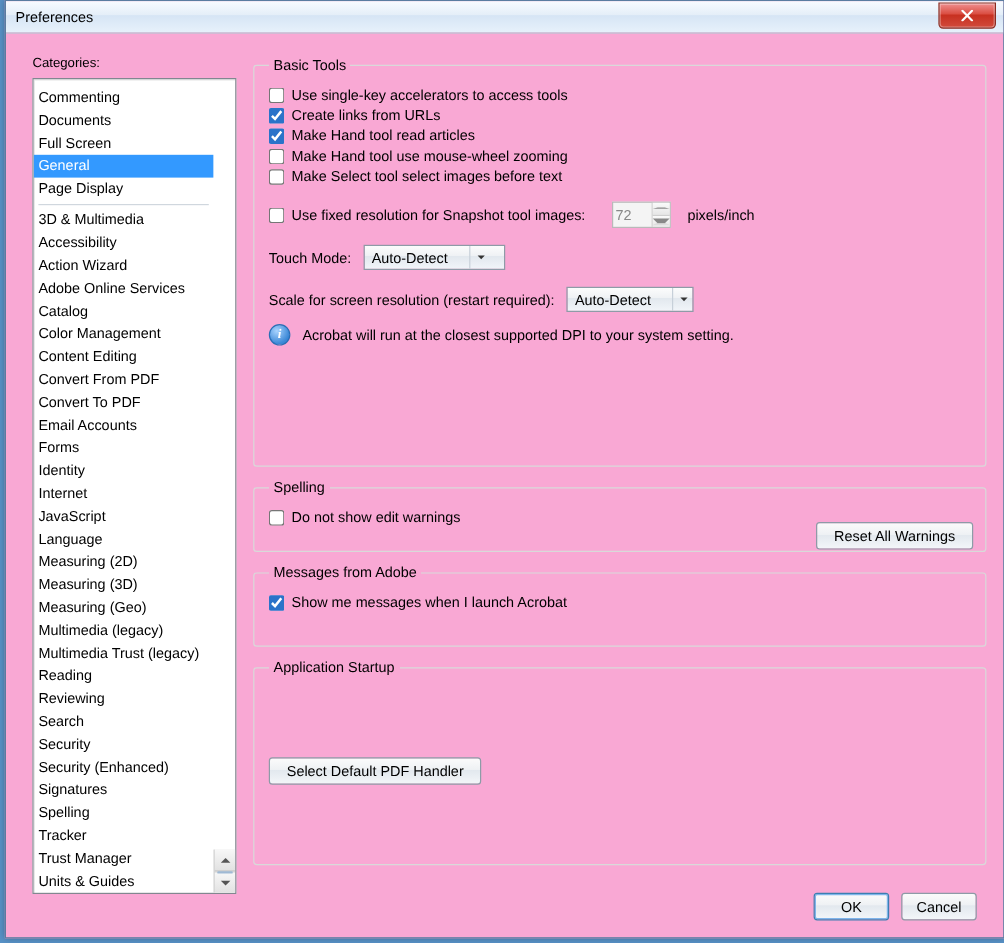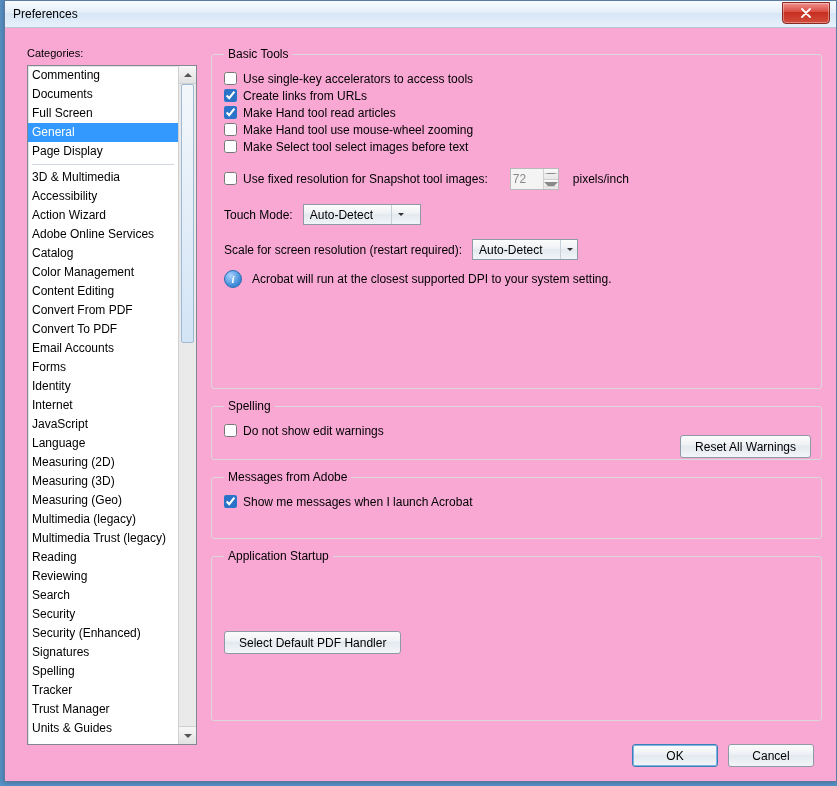--- a/index.html
+++ b/index.html
@@ -48,20 +48,21 @@
 
   .listbox {
     position: absolute; left: 22px; top: 64px;
     width: 170px; height: 680px;
     background: #fff;
     border: 1px solid #828790;
     box-shadow: inset 1px 1px 0 #e3e3e3;
     box-sizing: border-box;
     overflow: hidden;
     display: flex;
+    align-items: flex-end;
   }
   .listbox .items {
     flex: 1 1 auto;
     overflow: hidden;
   }
   .listbox .item {
     padding: 1px 4px 1px 4px;
     line-height: 17px;
     white-space: nowrap;
     cursor: default;
@@ -108,21 +109,21 @@
     border-radius: 3px;
     margin: 0 0 10px 0;
     padding: 8px 10px 12px 12px;
   }
   fieldset.group legend {
     padding: 0 4px;
     color: #000;
   }
 
   .row { display: flex; align-items: center; margin: 3px 0; }
-  label.chk { display:flex; align-items:flex-start; gap:6px; cursor:default; }
+  label.chk { display:flex; align-items:flex-end; gap:6px; cursor:default; }
   input[type=checkbox] {
     width: 13px; height: 13px; margin:0;
     accent-color: #2a73c9;
   }
 
   .spinner {
     display:inline-flex; align-items:stretch;
     border:1px solid #b9b9b9; background:#f4f4f4; height:20px;
   }
   .spinner input {
@@ -165,21 +166,21 @@
     display:inline-flex;align-items:center;justify-content:center;
     color:#fff;font-weight:bold;font-family:Georgia,serif;font-style:italic;font-size:11px;
     border:1px solid #2a6fb5;
     flex:none;
   }
 
   .footer {
     position:absolute; bottom:14px; right:22px;
     display:flex; gap:10px;
   }
-  .footer .btn { width:86px; }
+  .footer .btn { width:63px; }
 
   fieldset.warnings-group { position: relative; padding-bottom: 18px; }
   .reset-btn-wrap { position:absolute; right:10px; top:22px; }
 </style>
 </head>
 <body>
 
 <div class="window">
 
   <div class="titlebar">

